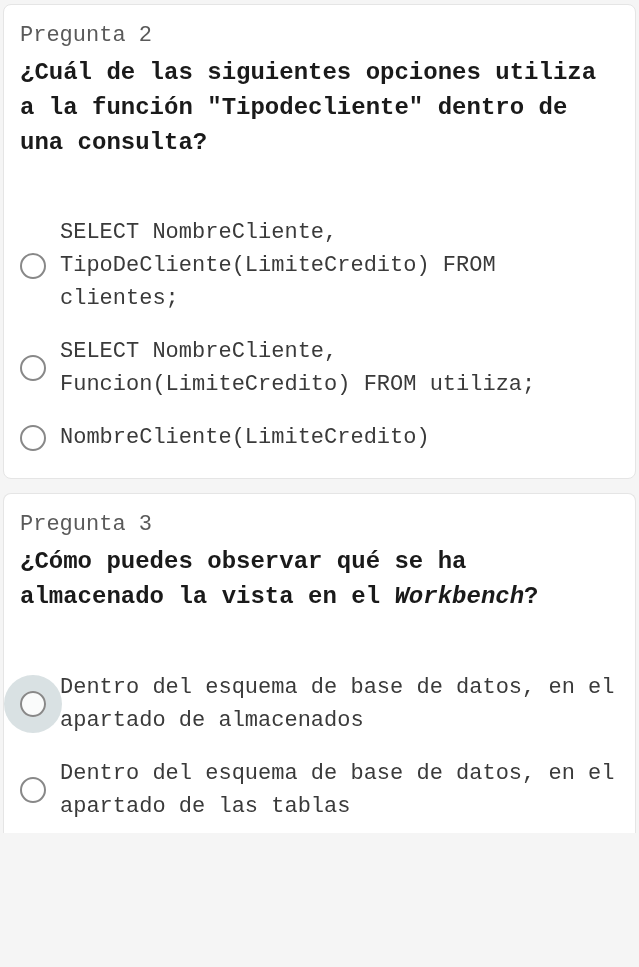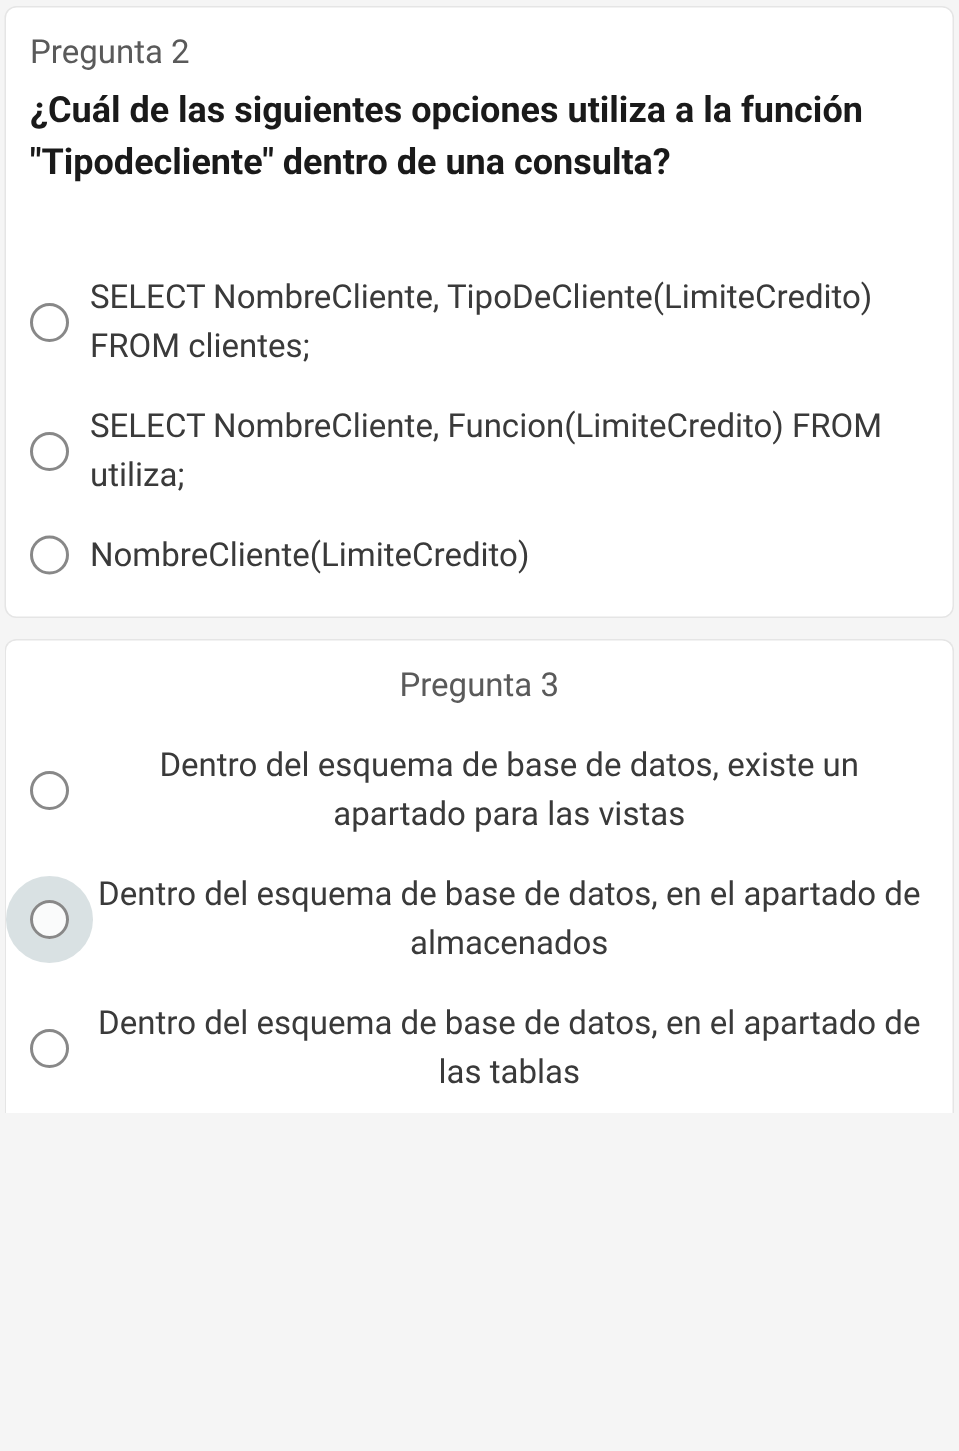--- a/index.html
+++ b/index.html
@@ -1,18 +1,19 @@
 <!DOCTYPE html>
 <html><head>
   <meta charset="utf-8">
   <style>
     * {
       box-sizing: border-box;
       margin: 0;
       padding: 0;
+      font-family: Liberation Mono, monospace;
     }
     body {
       font-family: -apple-system, BlinkMacSystemFont, "Segoe UI", Roboto, Helvetica, Arial, sans-serif;
       background: #f5f5f5;
       width: 639px;
     }
     .question-card {
       background: #ffffff;
       border: 1px solid #e5e5e5;
       border-radius: 8px;
@@ -61,21 +62,20 @@
     .option-text {
       font-size: 22px;
       color: #3a3a3a;
       line-height: 1.5;
     }
     .card-last {
       border-bottom-left-radius: 0;
       border-bottom-right-radius: 0;
       border-bottom: none;
       padding-bottom: 10px;
-      text-align: center;
     }
   </style>
 </head>
 <body>
 
 <div class="question-card">
   <div class="question-label">Pregunta 2</div>
   <div class="question-text">¿Cuál de las siguientes opciones utiliza a la función "Tipodecliente" dentro de una consulta?</div>
   <div class="options">
     <div class="option-row">
@@ -88,25 +88,24 @@
     </div>
     <div class="option-row">
       <div class="radio-outer"></div>
       <div class="option-text">NombreCliente(LimiteCredito)</div>
     </div>
   </div>
 </div>
 
 <div class="question-card card-last">
   <div class="question-label">Pregunta 3</div>
+  <div class="question-text">
+    <span>¿Cómo puedes observar qué se ha almacenado la vista en el </span><em>Workbench</em><span>?</span>
+  </div>
   <div class="options">
-    <div class="option-row">
-      <div class="radio-outer"></div>
-      <div class="option-text">Dentro del esquema de base de datos, existe un apartado para las vistas</div>
-    </div>
     <div class="option-row">
       <div class="radio-outer highlighted"></div>
       <div class="option-text">Dentro del esquema de base de datos, en el apartado de almacenados</div>
     </div>
     <div class="option-row">
       <div class="radio-outer"></div>
       <div class="option-text">Dentro del esquema de base de datos, en el apartado de las tablas</div>
     </div>
   </div>
 </div>

